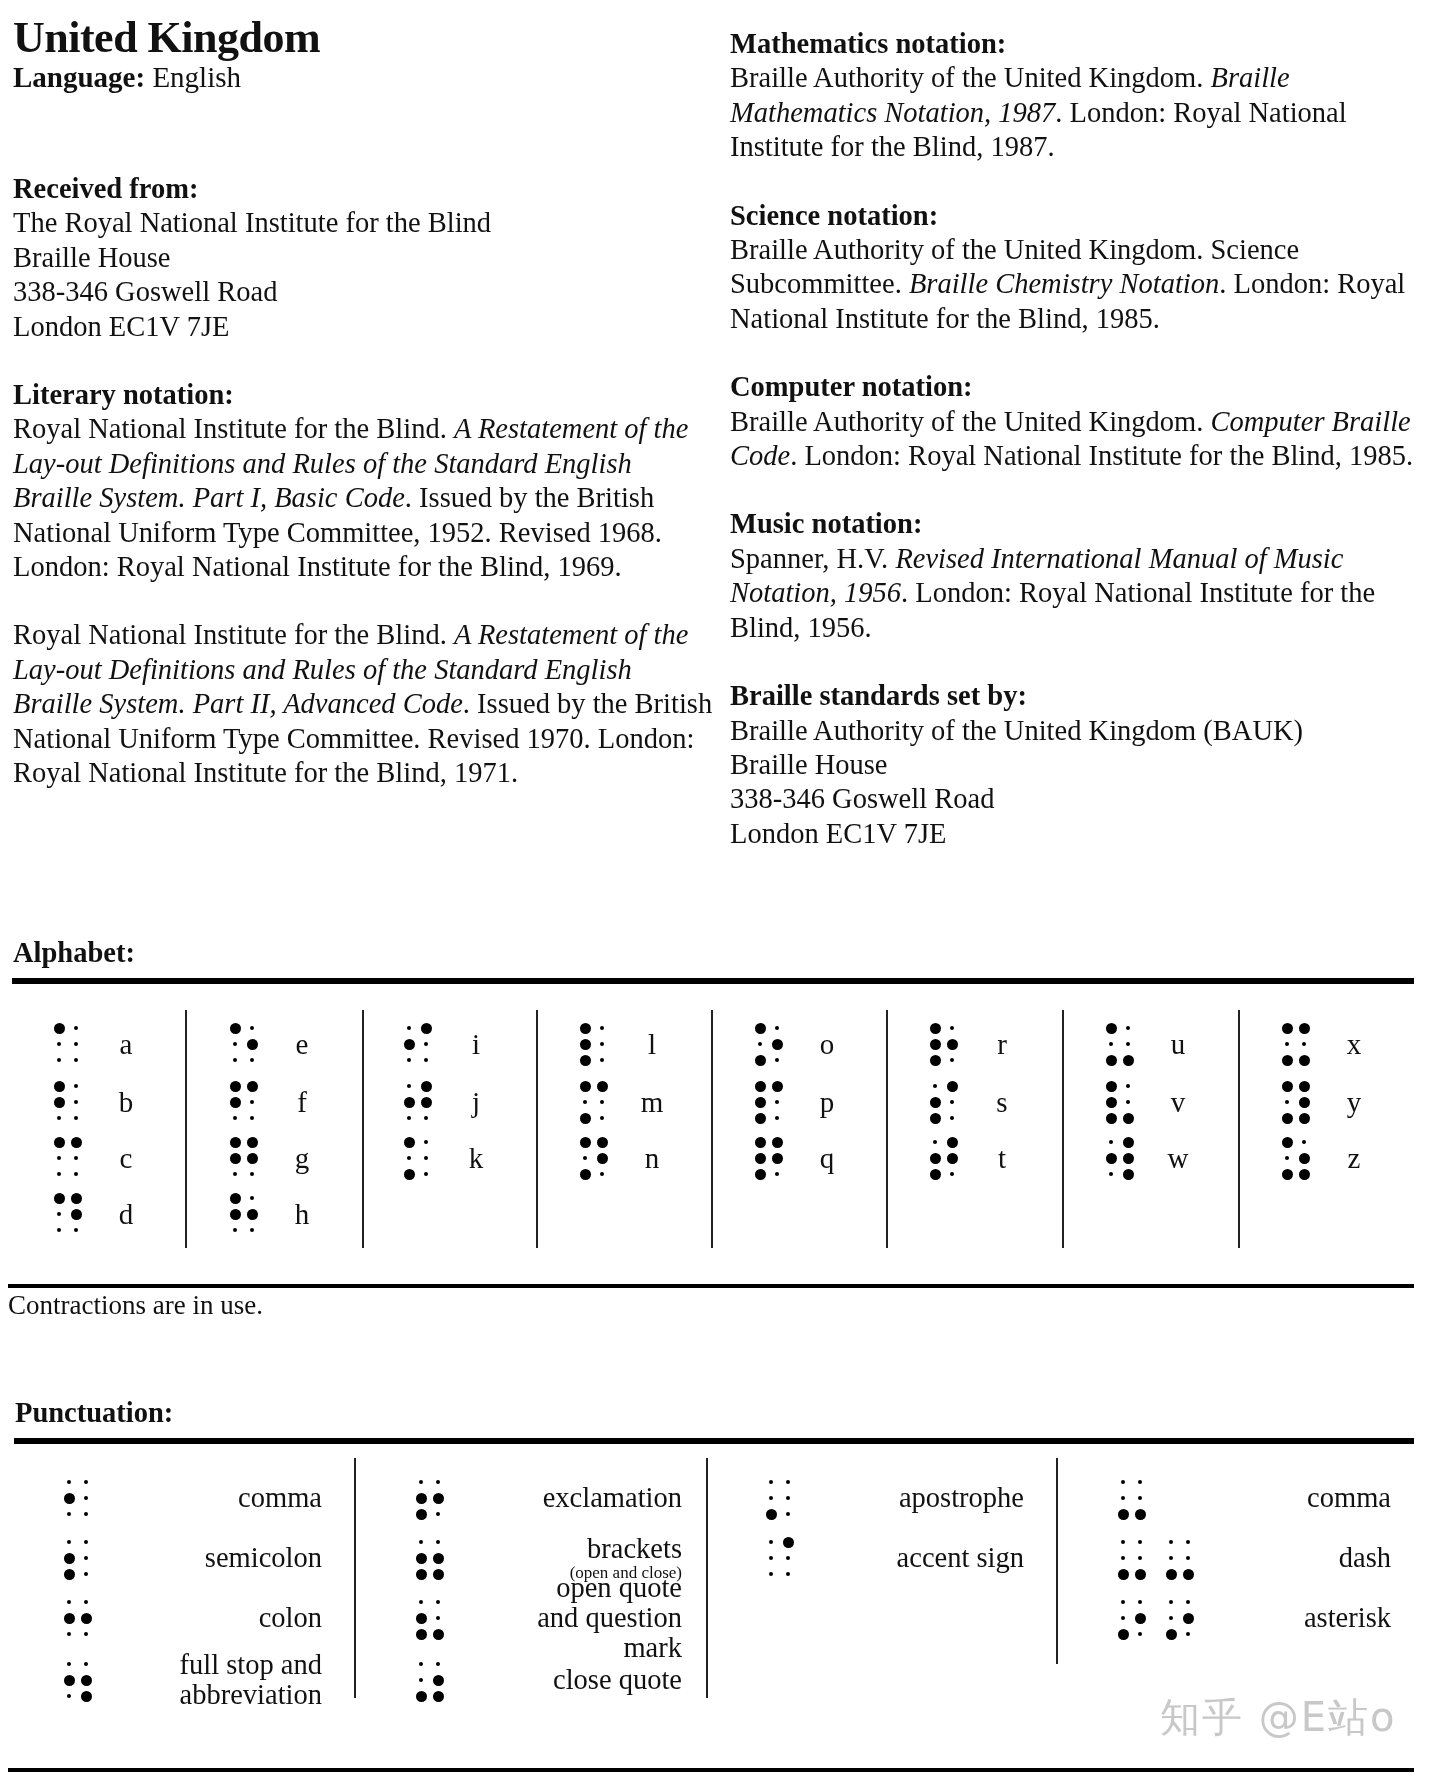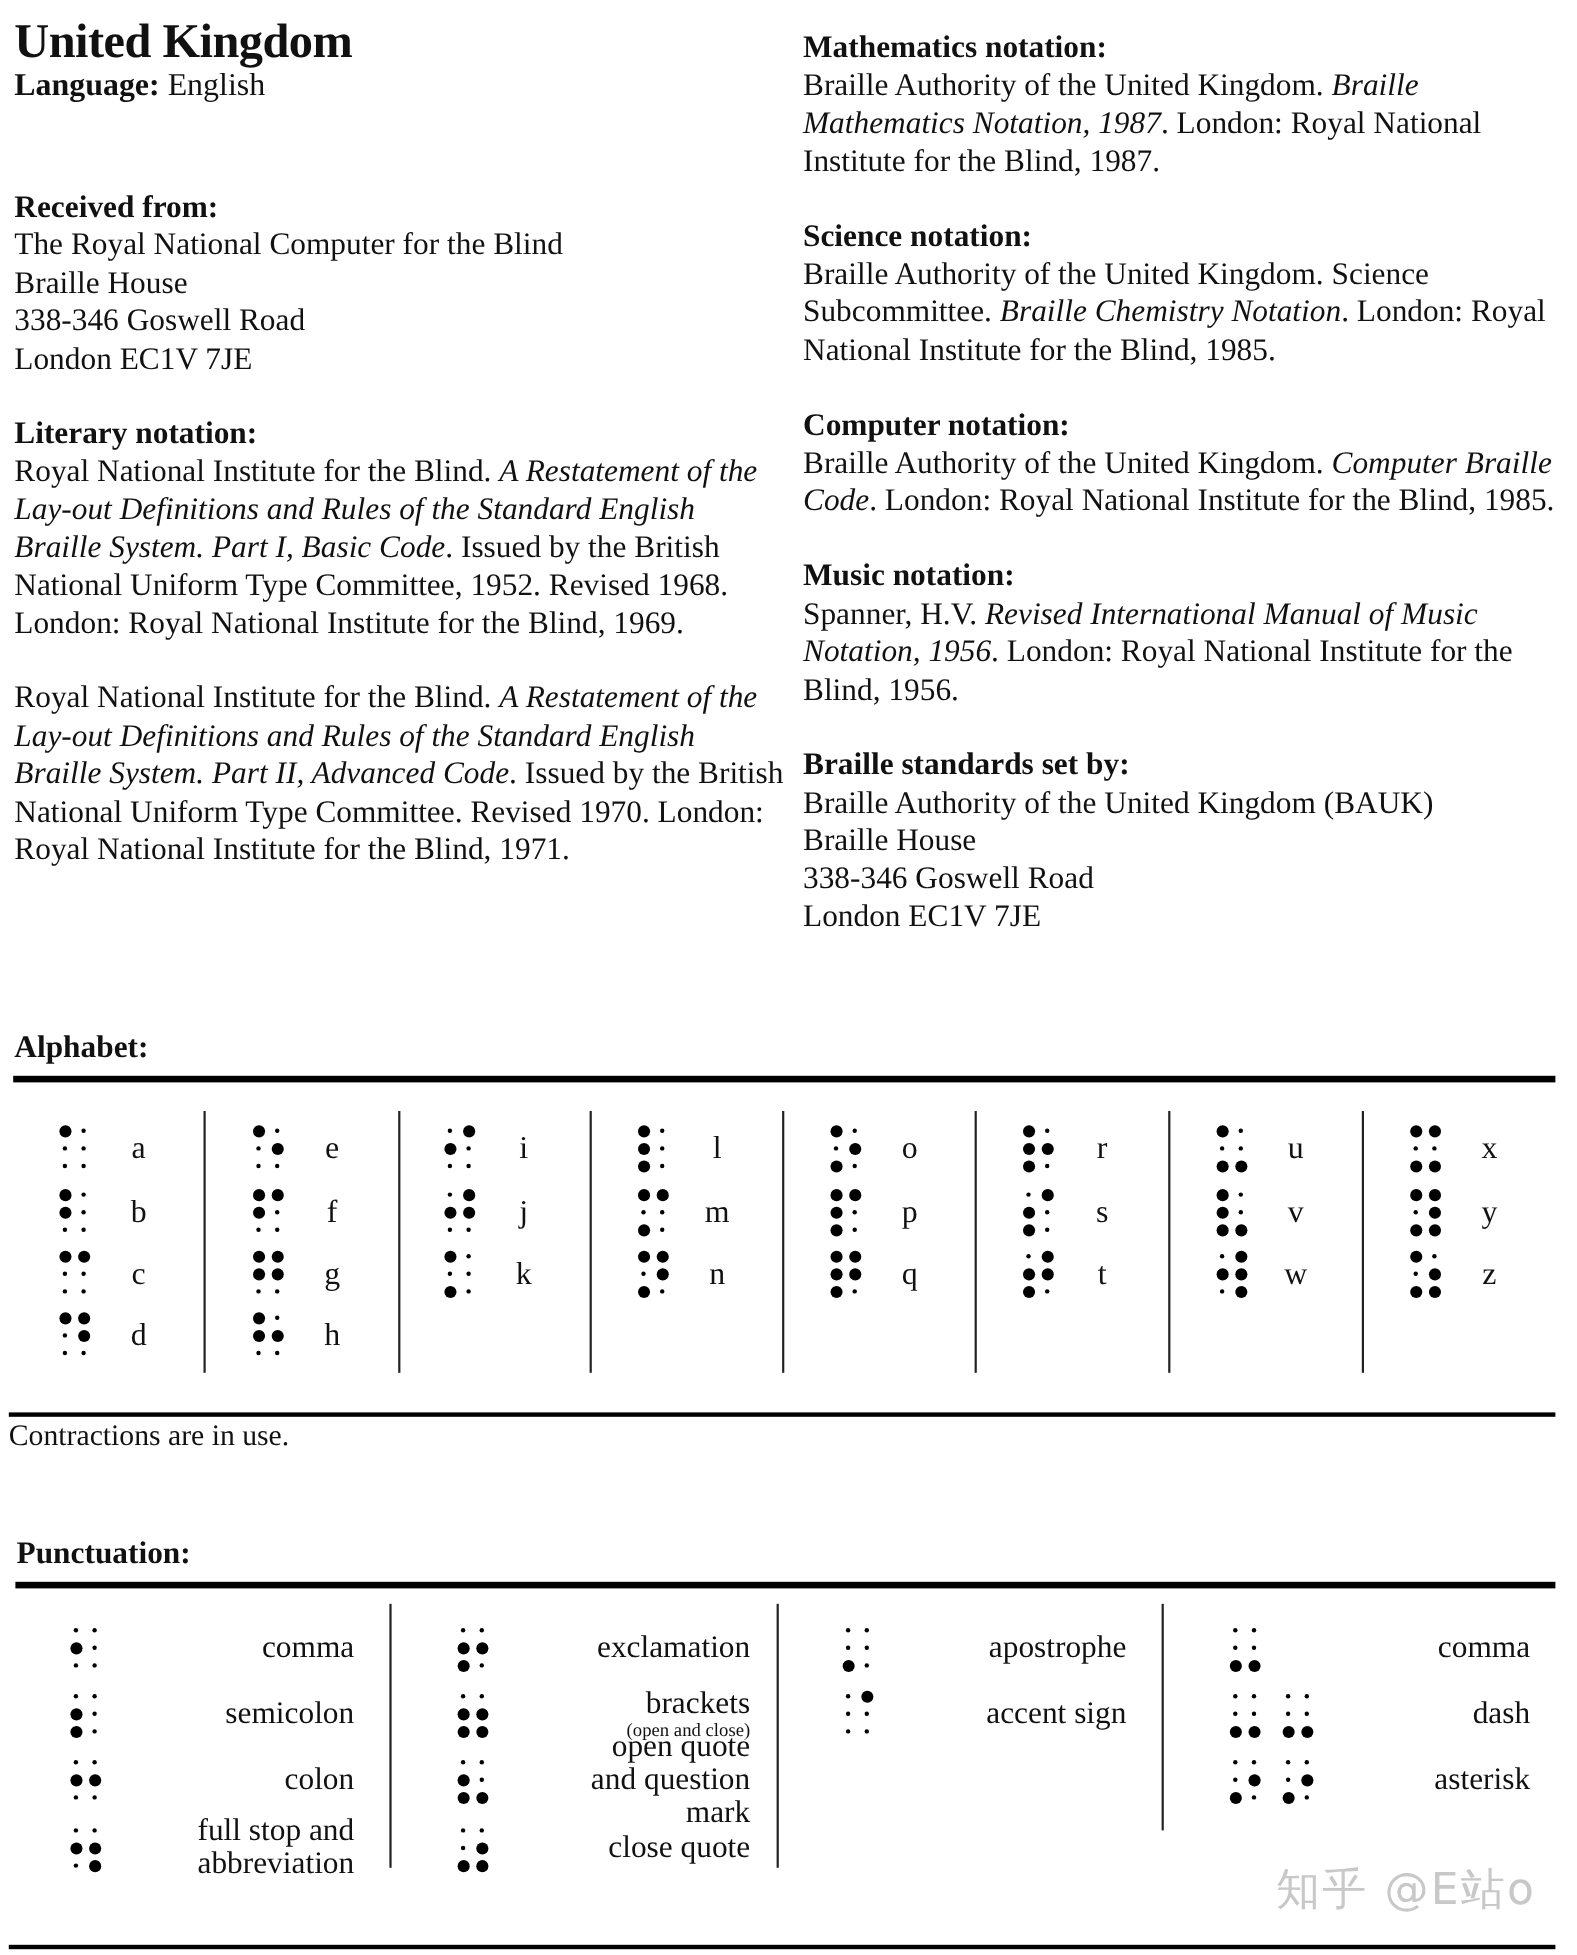--- a/index.html
+++ b/index.html
@@ -41,21 +41,21 @@
 
 <div class="abs title">United Kingdom</div>
 <div class="abs lang">
   <b>Language:</b>
   <span>English</span>
 </div>
 
 <div class="abs col left-col" id="left-col">
     <div class="block">
       <div class="h">Received from:</div>
-      <p><span>The Royal National Computer for the Blind</span></p>
+      <p><span>The Royal National Institute for the Blind</span></p>
       <p><span>Braille House</span></p>
       <p><span>338-346 Goswell Road</span></p>
       <p><span>London EC1V 7JE</span></p>
     </div>
     <div class="block">
       <div class="h">Literary notation:</div>
       <p><span>Royal National Institute for the Blind. </span><i>A Restatement of the Lay-out Definitions and Rules of the Standard English Braille System. Part I, Basic Code</i><span>. Issued by the British National Uniform Type Committee, 1952. Revised 1968. London: Royal National Institute for the Blind, 1969.</span></p>
     </div>
     <div class="block">
       <p><span>Royal National Institute for the Blind. </span><i>A Restatement of the Lay-out Definitions and Rules of the Standard English Braille System. Part II, Advanced Code</i><span>. Issued by the British National Uniform Type Committee. Revised 1970. London: Royal National Institute for the Blind, 1971.</span></p>

